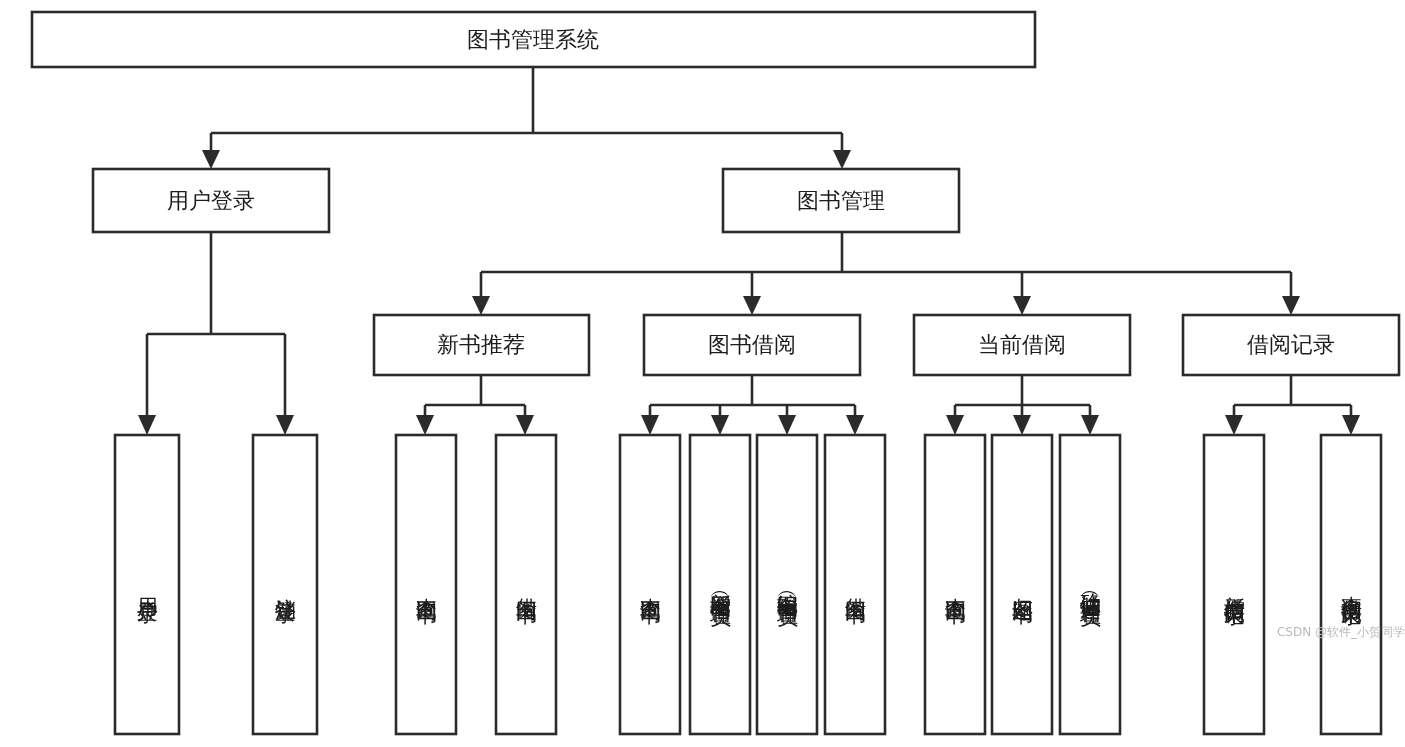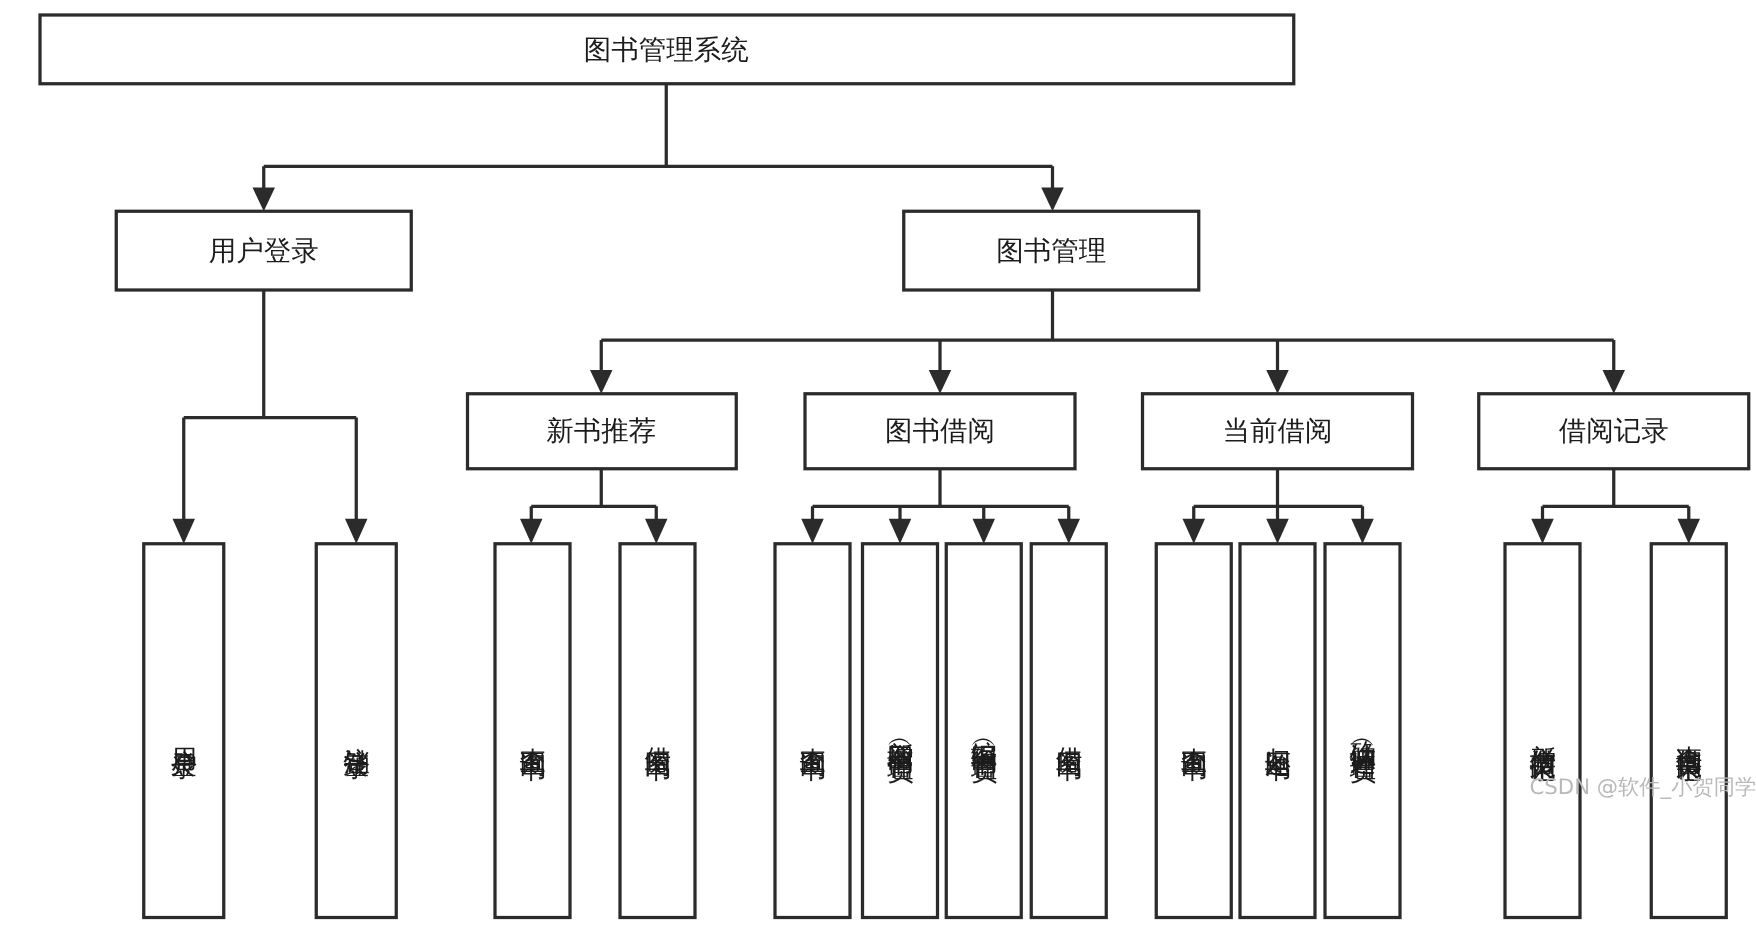--- a/index.html
+++ b/index.html
@@ -67,21 +67,21 @@
     align-items: center;
     justify-content: center;
     white-space: nowrap;
     pointer-events: none;
   }
   .watermark {
     position: absolute;
     right: 12px;
     bottom: 6px;
     font-family: "DejaVu Sans", "Liberation Sans", sans-serif;
-    font-size: 17px;
+    font-size: 12px;
     color: #b9b9b9;
     white-space: nowrap;
   }
 </style>
 </head>
 <body>
 
 <div id="diagram-root">
 
   <svg class="flow" viewBox="0 0 1405 747" xmlns="http://www.w3.org/2000/svg">

